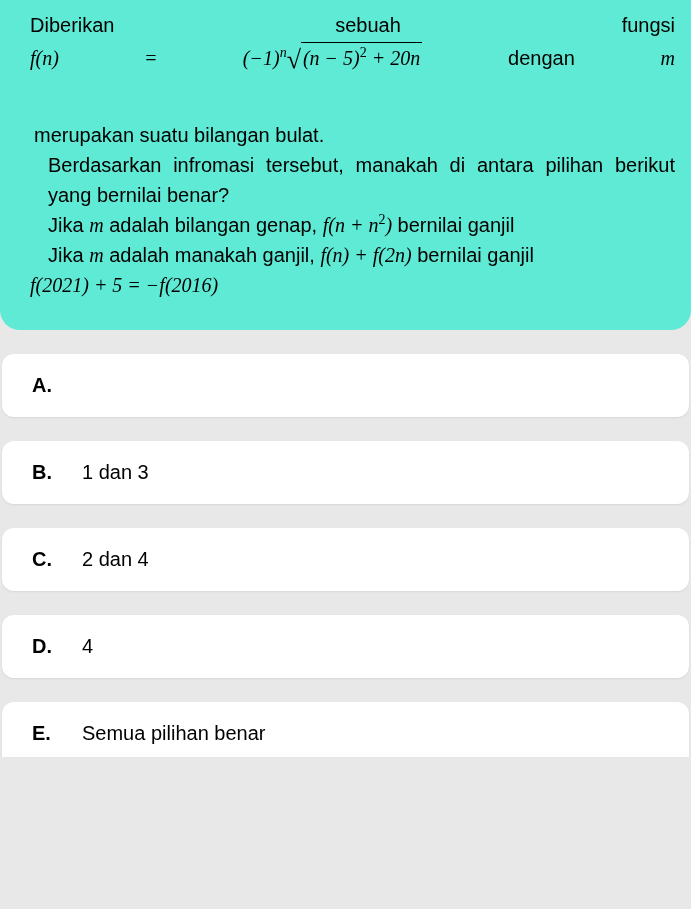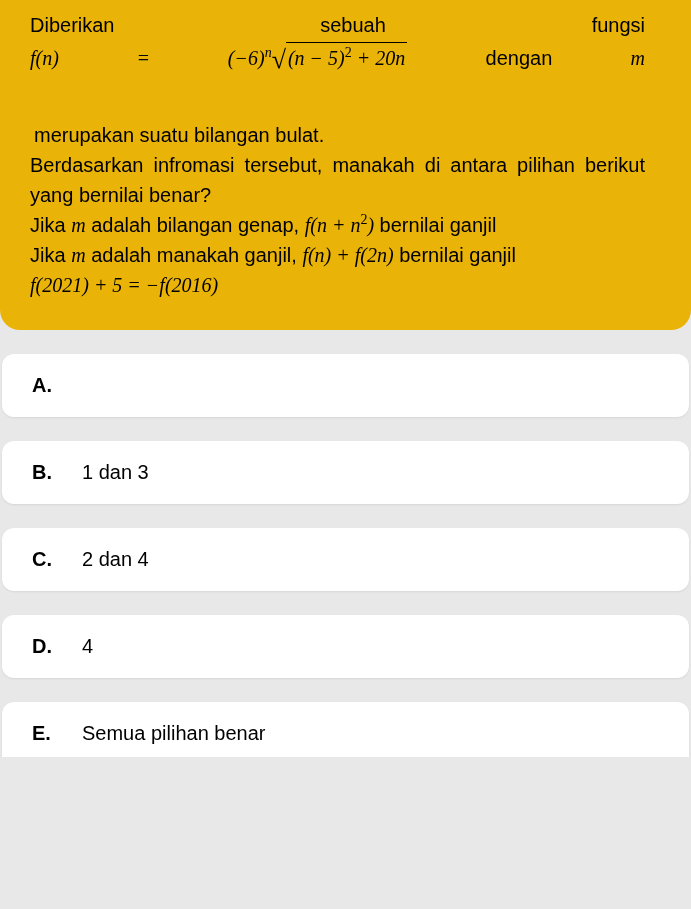--- a/index.html
+++ b/index.html
@@ -8,35 +8,36 @@
       box-sizing: border-box;
     }
     body {
       font-family: Arial, Helvetica, sans-serif;
       background-color: #e8e8e8;
       width: 691px;
       font-size: 20px;
       color: #000;
     }
     .question-card {
-      background-color: #eab308;
+      background-color: #5eead4;
       border-radius: 0 0 20px 20px;
-      padding: 10px 46px 30px 30px;
+      padding: 10px 16px 30px 30px;
       margin-bottom: 24px;
       line-height: 1.5;
     }
     .question-card p {
       margin-bottom: 0;
     }
     .justify {
       text-align: justify;
       text-align-last: justify;
     }
     .justify2 {
       text-align: justify;
+      margin-left: 18px;
     }
     .math {
       font-family: 'Times New Roman', Times, serif;
       font-style: italic;
       text-align: center;
     }
     .math-upright {
       font-family: 'Times New Roman', Times, serif;
       font-style: normal;
     }
@@ -90,21 +91,21 @@
 <body>
 
 <div class="question-card">
   <p class="justify">
     <span>Diberikan</span>
     <span>sebuah</span>
     <span>fungsi</span>
   </p>
   <p class="justify">
     <span>
-      <span class="math">f(n) = (−6)</span><sup class="math">n</sup><span class="sqrt-wrap"><span class="sqrt-sign math-upright">√</span><span class="sqrt-content"><span class="math">(n − 5)</span><sup class="math-upright">2</sup><span class="math"> + 20n</span></span></span>
+      <span class="math">f(n) = (−1)</span><sup class="math">n</sup><span class="sqrt-wrap"><span class="sqrt-sign math-upright">√</span><span class="sqrt-content"><span class="math">(n − 5)</span><sup class="math-upright">2</sup><span class="math"> + 20n</span></span></span>
     </span>
     <span>dengan</span>
     <span class="math">m</span>
   </p>
   <p style="padding-left:4px;margin-top:41px;">
     <span>merupakan suatu bilangan bulat.</span>
   </p>
   <p class="justify2" style="text-align:justify;">
     <span>Berdasarkan infromasi tersebut, manakah di antara pilihan berikut yang bernilai benar?</span>
   </p>

